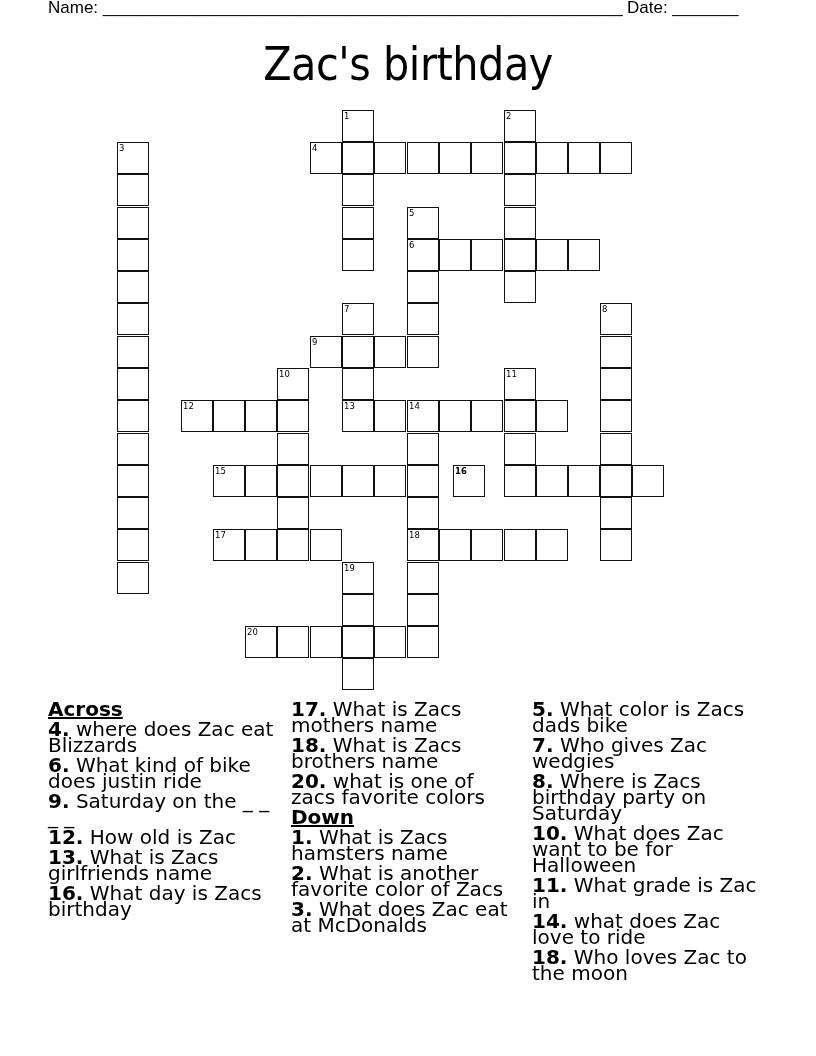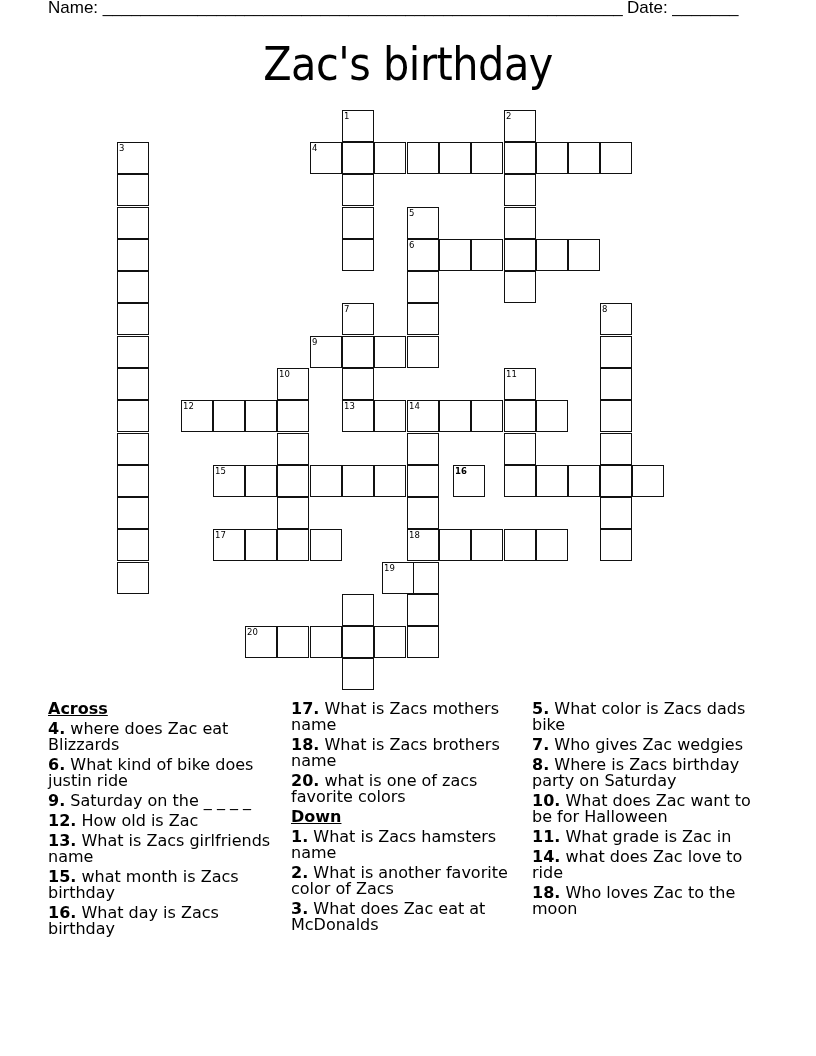--- a/index.html
+++ b/index.html
@@ -3,21 +3,21 @@
 <meta charset="utf-8">
 <style>
   html, body { margin: 0; padding: 0; background: #ffffff; }
   body { width: 816px; height: 1056px; position: relative; overflow: hidden; font-family: "DejaVu Sans", sans-serif; color: #000; }
   .header-line { position: absolute; top: -2px; left: 48px; font-family: "Liberation Sans", sans-serif; font-size: 17px; white-space: nowrap; }
   .header-line .date { position: absolute; left: 579px; top: 0; }
   .title { position: absolute; top: 34px; left: 0; width: 816px; text-align: center; font-family: "DejaVu Sans", sans-serif; font-size: 46px; font-weight: normal; letter-spacing: -0.5px; line-height: 60px; transform: scaleX(0.9); }
   #grid { position: absolute; left: 0; top: 0; width: 816px; height: 700px; }
   .cell { position: absolute; width: 32px; height: 32px; box-sizing: border-box; border: 1.6px solid #111; background: #fff; }
   .cell .num { position: absolute; left: 1px; top: 0; font-size: 8.5px; line-height: 10px; font-family: "DejaVu Sans", sans-serif; }
-  .clues { position: absolute; top: 701px; font-size: 16px; line-height: 16px; width: 232px; }
+  .clues { position: absolute; top: 701px; font-size: 20px; line-height: 16px; width: 232px; }
   .clues .heading { font-weight: bold; text-decoration: underline; margin-bottom: 4px; display: block; }
   .clue { margin-bottom: 4px; }
   .clue b { font-weight: bold; }
   .col1 { left: 48px; }
   .col2 { left: 291px; }
   .col3 { left: 532px; }
 </style>
 </head>
 <body>
 
@@ -155,42 +155,41 @@
     <div class="cell" style="left: 632px; top: 465px;"></div>
     <div class="cell" style="left: 213px; top: 529px;">
       <span class="num">17</span>
     </div>
     <div class="cell" style="left: 245px; top: 529px;"></div>
     <div class="cell" style="left: 310px; top: 529px;"></div>
     <div class="cell" style="left: 439px; top: 529px;"></div>
     <div class="cell" style="left: 471px; top: 529px;"></div>
     <div class="cell" style="left: 504px; top: 529px;"></div>
     <div class="cell" style="left: 536px; top: 529px;"></div>
-    <div class="cell" style="left: 342px; top: 562px; margin-left: 40px;">
+    <div class="cell" style="left: 342px; top: 562px;">
       <span class="num">19</span>
     </div>
     <div class="cell" style="left: 342px; top: 594px;"></div>
     <div class="cell" style="left: 342px; top: 626px;"></div>
     <div class="cell" style="left: 342px; top: 658px;"></div>
     <div class="cell" style="left: 245px; top: 626px; text-decoration: underline;">
       <span class="num">20</span>
     </div>
     <div class="cell" style="left: 277px; top: 626px;"></div>
     <div class="cell" style="left: 310px; top: 626px;"></div>
     <div class="cell" style="left: 374px; top: 626px;"></div>
   </div>
 
 <div class="clues col1">
   <span class="heading">Across</span>
   <div class="clue"><b>4.</b> <span>where does Zac eat Blizzards</span></div>
   <div class="clue"><b>6.</b> <span>What kind of bike does justin ride</span></div>
   <div class="clue"><b>9.</b> <span>Saturday on the _ _ _ _</span></div>
   <div class="clue"><b>12.</b> <span>How old is Zac</span></div>
   <div class="clue"><b>13.</b> <span>What is Zacs girlfriends name</span></div>
-  <div class="clue"><b>15.</b> <span>what month is Zacs birthday</span></div>
   <div class="clue"><b>16.</b> <span>What day is Zacs birthday</span></div>
 </div>
 
 <div class="clues col2">
   <div class="clue"><b>17.</b> <span>What is Zacs mothers name</span></div>
   <div class="clue"><b>18.</b> <span>What is Zacs brothers name</span></div>
   <div class="clue"><b>20.</b> <span>what is one of zacs favorite colors</span></div>
   <span class="heading">Down</span>
   <div class="clue"><b>1.</b> <span>What is Zacs hamsters name</span></div>
   <div class="clue"><b>2.</b> <span>What is another favorite color of Zacs</span></div>

